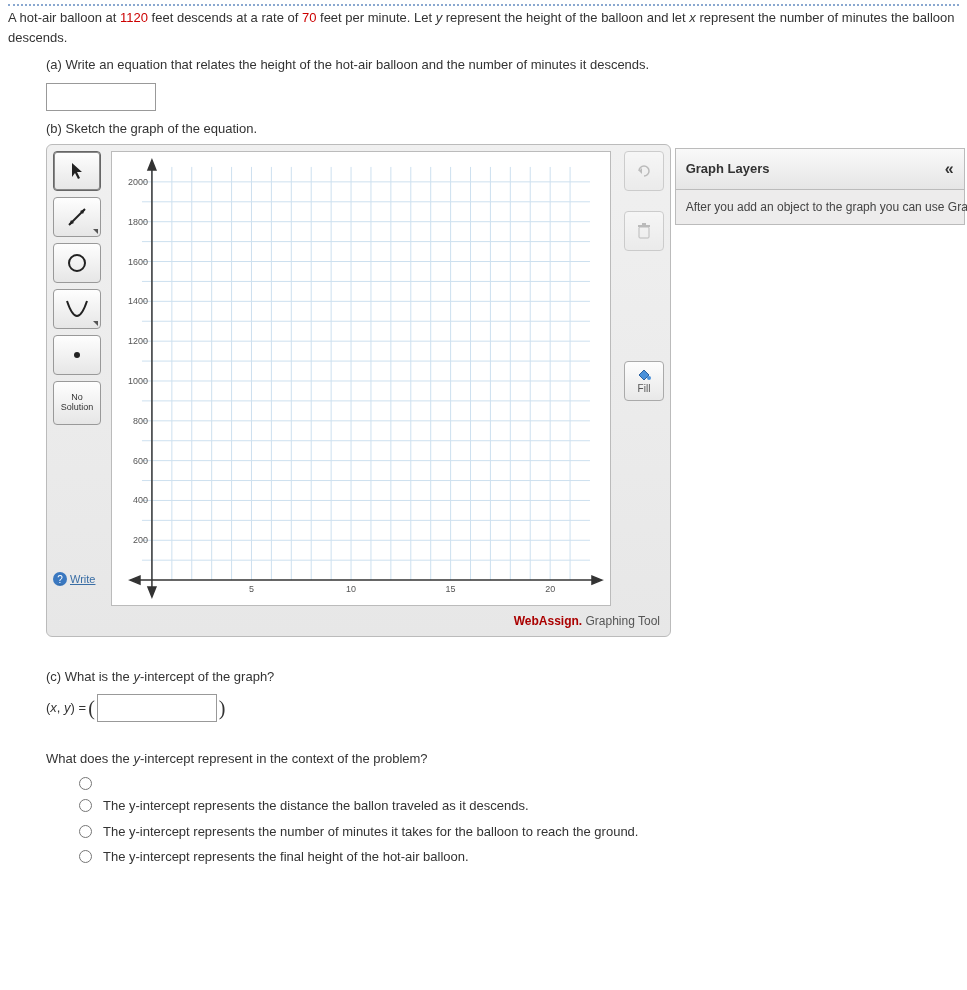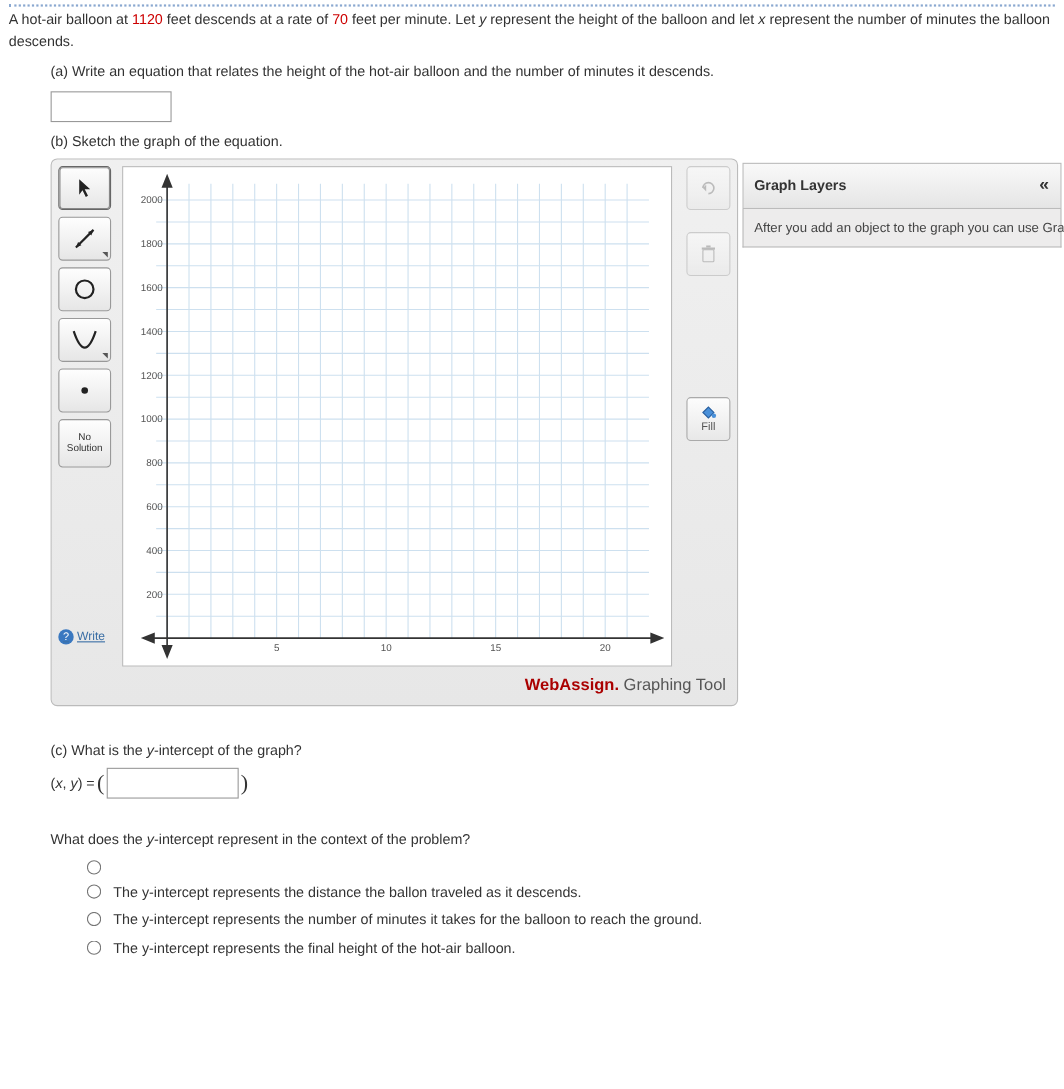--- a/index.html
+++ b/index.html
@@ -65,21 +65,21 @@
   }
   .mini-btn {
     width:40px; height:40px;
     background: linear-gradient(#fdfdfd,#e8e8e8);
     border:1px solid #aaa; border-radius:4px;
     display:flex; align-items:center; justify-content:center;
     font-size:10px; color:#555; flex-direction:column;
   }
   .mini-btn.dim{opacity:.5;}
   .branding {
-    text-align:right; font-size:15px; color:#555;
+    text-align:right; font-size:12px; color:#555;
     margin: 6px 4px 0 0;
   }
   .branding b{color:#a00; font-weight:bold;}
   .layers-panel {
     display:inline-block; vertical-align:top;
     width: 290px; margin-left: 0;
     position:relative; top:4px;
   }
   .layers-head {
     background: linear-gradient(#f9f9f9,#e5e5e5);

